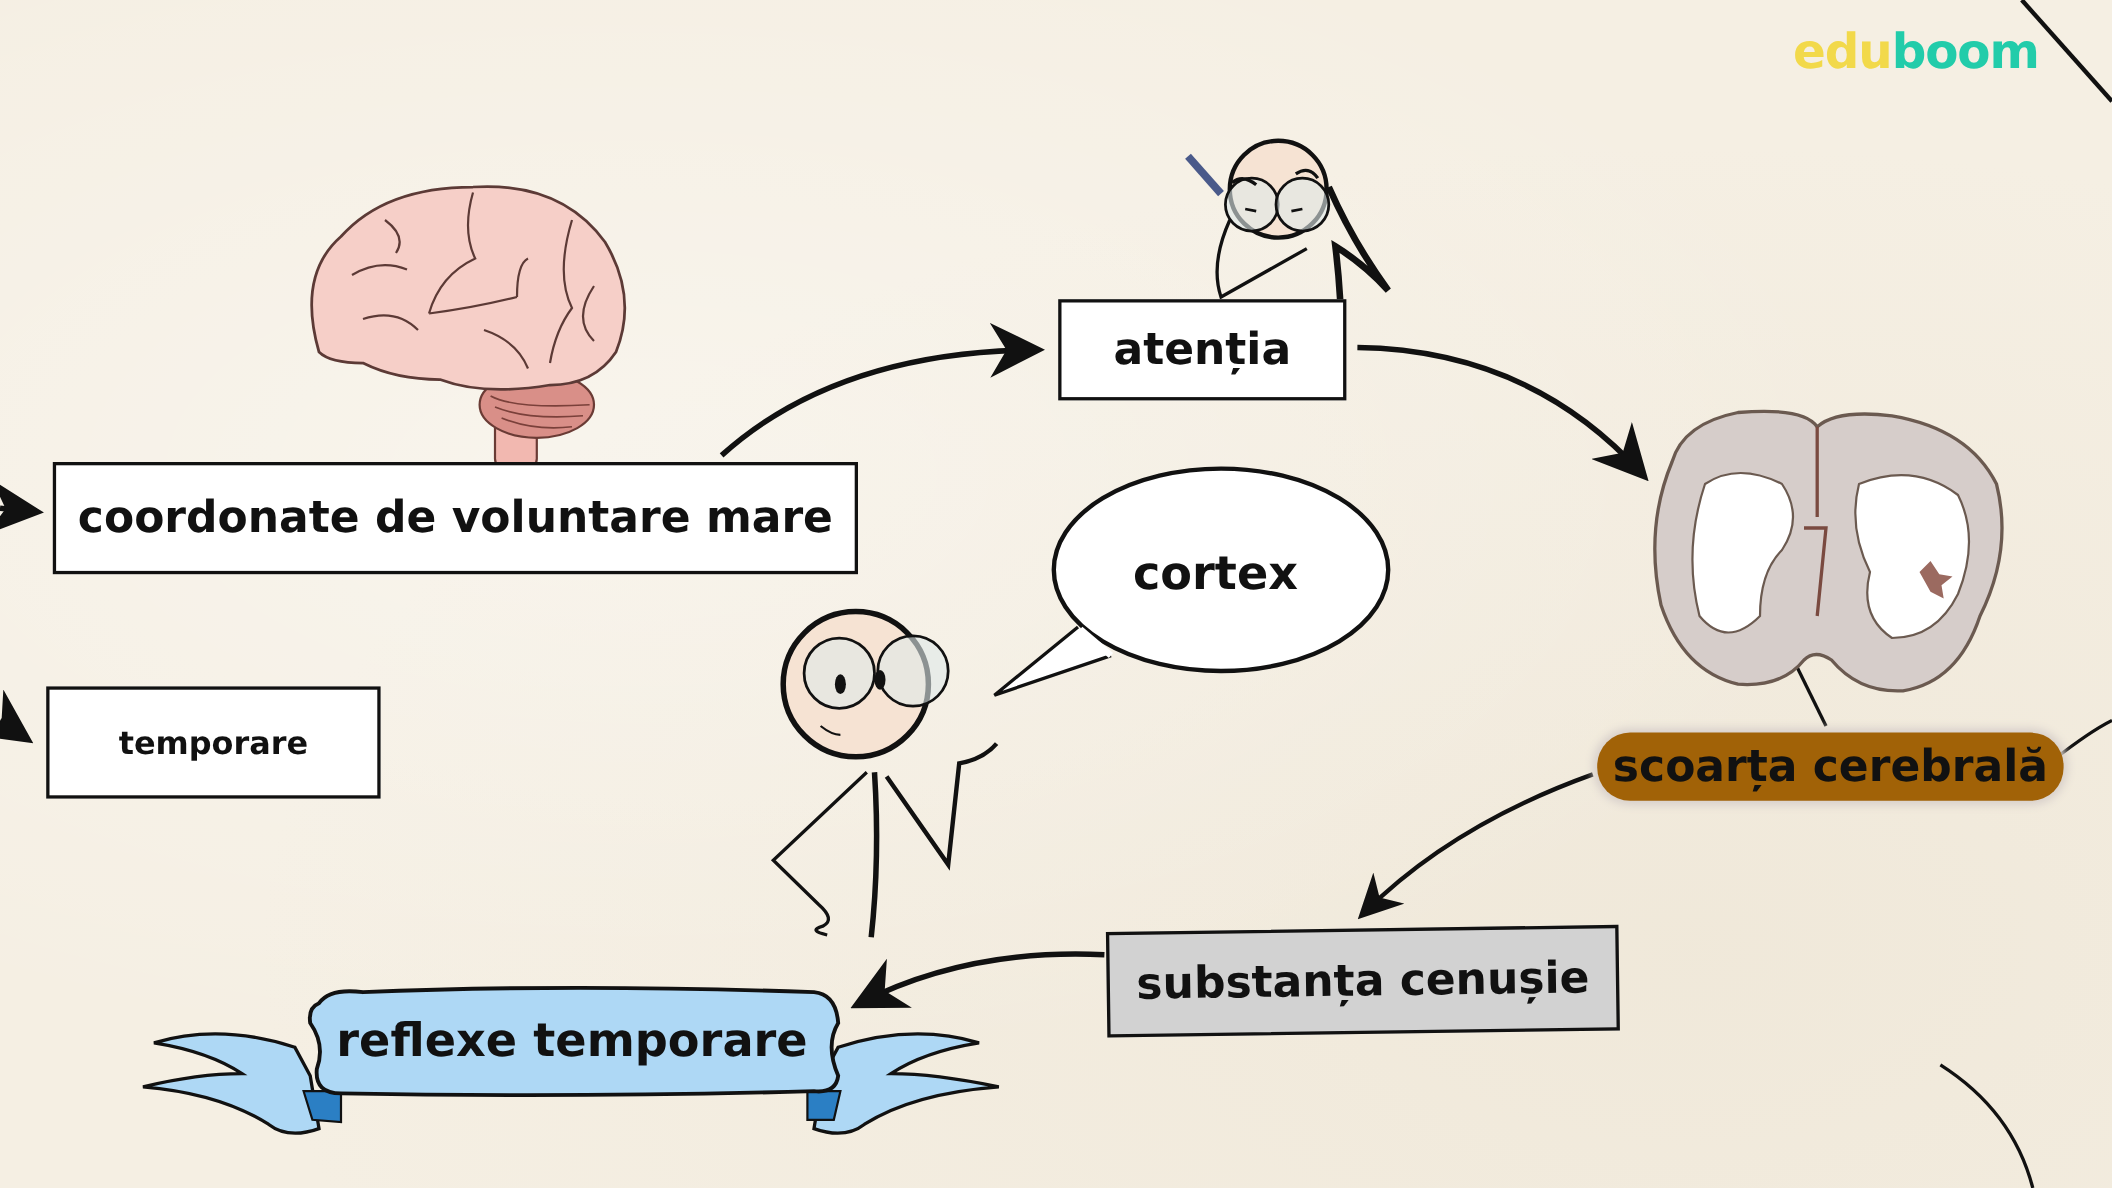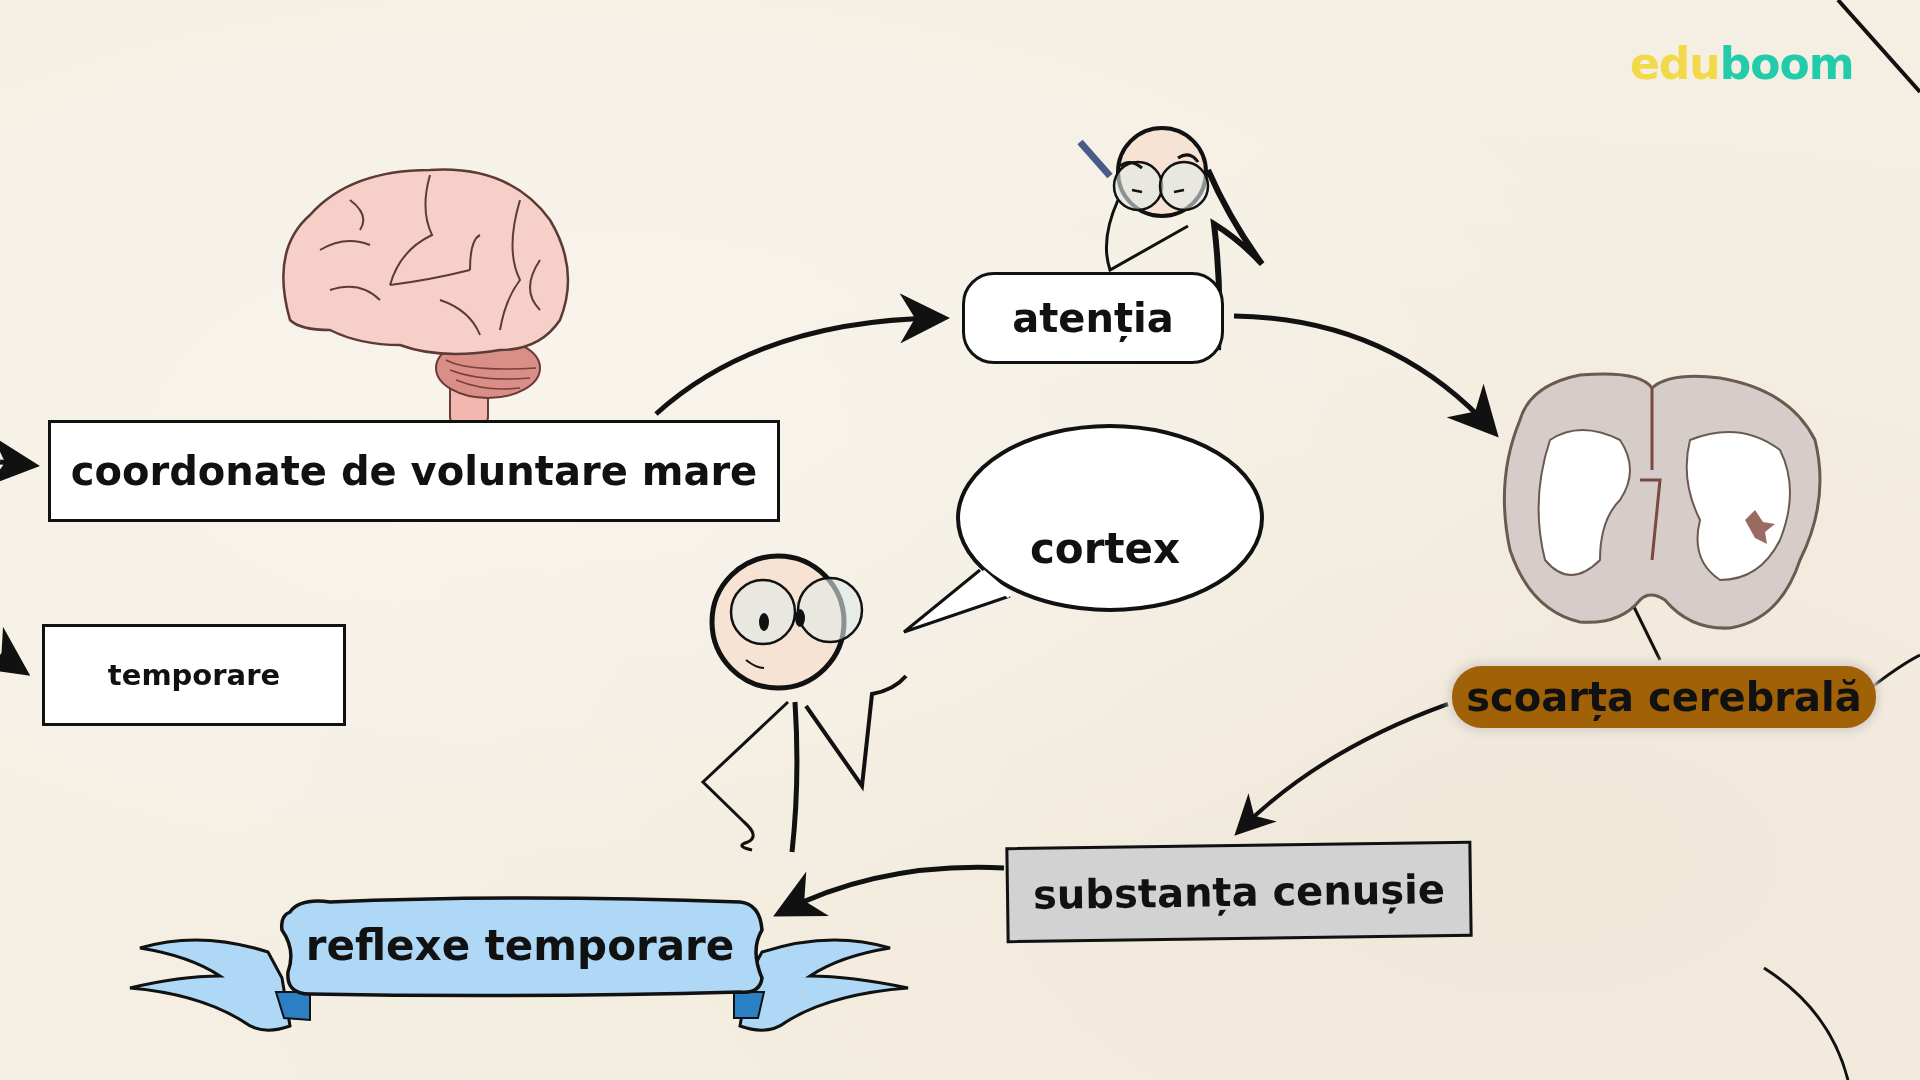--- a/index.html
+++ b/index.html
@@ -12,43 +12,42 @@
     position: absolute; inset: 0;
     background:
       radial-gradient(ellipse at 30% 40%, rgba(255,255,255,0.35), transparent 60%),
       radial-gradient(ellipse at 80% 80%, rgba(230,220,200,0.35), transparent 60%);
   }
   svg.layer { position: absolute; left: 0; top: 0; width: 1920px; height: 1080px; }
   .logo {
     position: absolute; left: 1630px; top: 22px;
     font-family: "DejaVu Sans", sans-serif; font-weight: bold; font-size: 44px;
     letter-spacing: -1px;
-    margin-top: 16px;
   }
   .logo .edu { color: #f2d94a; }
   .logo .boom { color: #22ccaa; }
   .label {
     position: absolute; font-weight: bold; color: #111;
     font-family: "DejaVu Sans", sans-serif; white-space: nowrap;
     display: flex; align-items: center; justify-content: center;
   }
   .plank { background: #fff; border: 3px solid #111; }
   .lbl-coord { left: 48px; top: 420px; width: 726px; height: 96px; font-size: 40px; }
   .lbl-temp  { left: 42px; top: 624px; width: 298px; height: 96px; font-size: 29px; }
-  .lbl-atent { left: 962px; top: 272px; width: 256px; height: 86px; font-size: 40px; border-radius: 32px; }
+  .lbl-atent { left: 962px; top: 272px; width: 256px; height: 86px; font-size: 40px; }
   .lbl-scoarta {
     left: 1452px; top: 666px; width: 424px; height: 62px; font-size: 40px;
     background: #a16207; border-radius: 30px; filter: blur(0px);
     box-shadow: 0 0 8px 4px #d8d0cb;
   }
   .lbl-subst {
     left: 1006px; top: 844px; width: 460px; height: 90px; font-size: 40px;
     background: #d2d2d2; border: 3px solid #111; transform: rotate(-0.8deg);
   }
-  .lbl-cortex { left: 960px; top: 518px; width: 290px; height: 60px; font-size: 42px; }
+  .lbl-cortex { left: 960px; top: 490px; width: 290px; height: 60px; font-size: 42px; }
   .lbl-reflexe { left: 286px; top: 910px; width: 468px; height: 70px; font-size: 42px; }
 </style>
 </head>
 <body>
 
 <div class="bg-texture"></div>
 
 <svg class="layer" viewBox="0 0 1920 1080">
   <defs>
     <marker id="arrow" viewBox="0 0 20 20" refX="16" refY="10" markerWidth="10" markerHeight="10" orient="auto">

